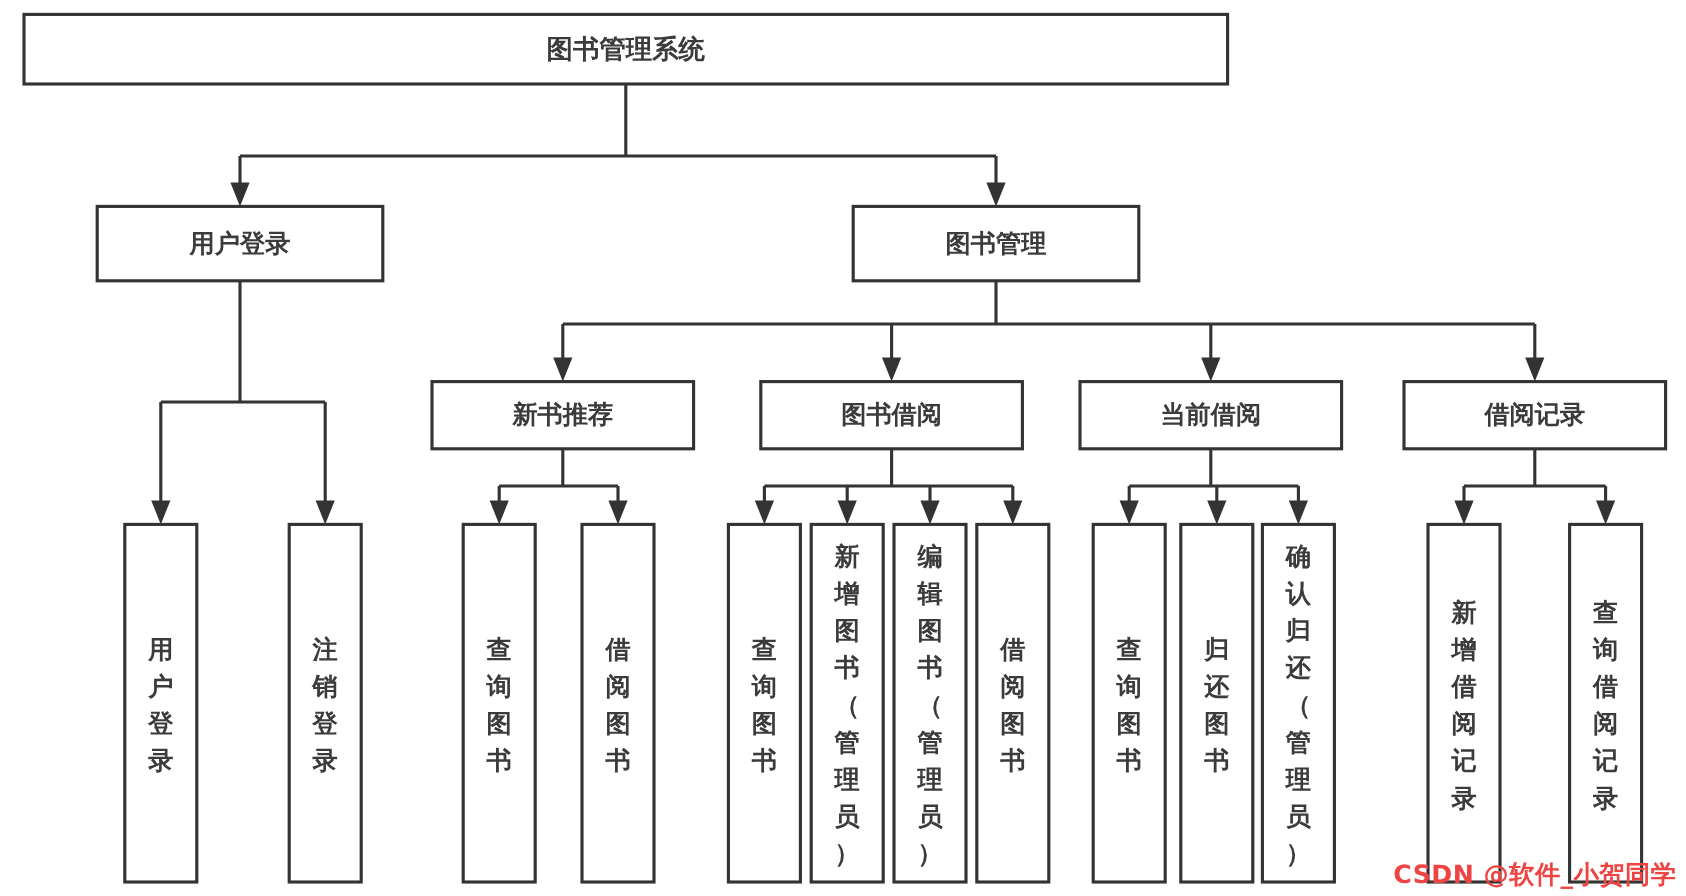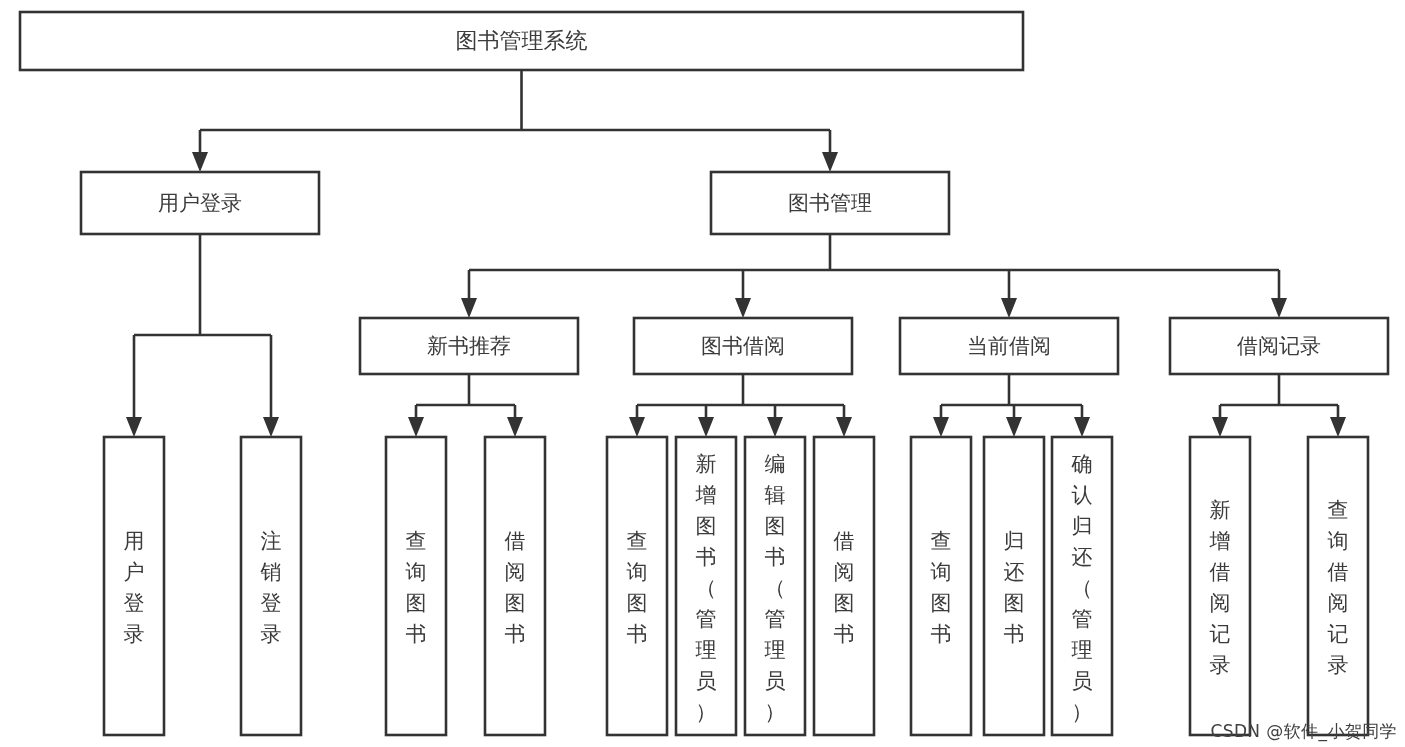--- a/index.html
+++ b/index.html
@@ -11,20 +11,21 @@
     width: 1405px;
     height: 747px;
     font-family: "DejaVu Sans", "Liberation Sans", sans-serif;
     overflow: hidden;
     position: relative;
   }
   #diagram-root {
     position: relative;
     width: 1405px;
     height: 747px;
+    font-weight: bold;
   }
   svg.diagram-canvas {
     position: absolute;
     left: 0;
     top: 0;
     width: 1405px;
     height: 747px;
     display: block;
   }
   .node-box {
@@ -54,22 +55,22 @@
     fill: none;
   }
   .arrow-head {
     fill: #333333;
     stroke: none;
   }
   .watermark {
     position: absolute;
     right: 8px;
     bottom: 4px;
-    color: #404040;
-    font-size: 17px;
+    color: #ef4444;
+    font-size: 21px;
     font-family: "DejaVu Sans", "Liberation Sans", sans-serif;
     white-space: nowrap;
     letter-spacing: 0.4px;
     user-select: none;
   }
 </style>
 </head>
 <body>
 
 <div id="diagram-root">

